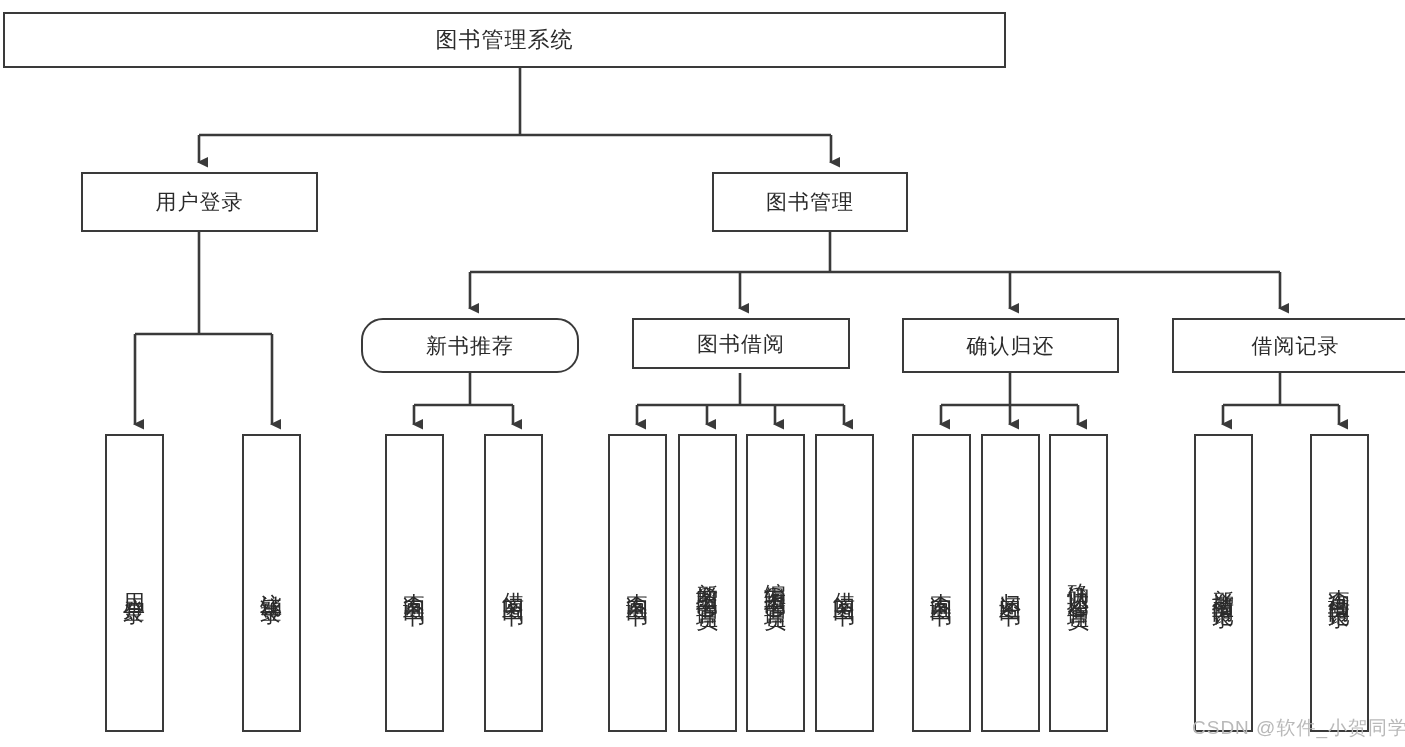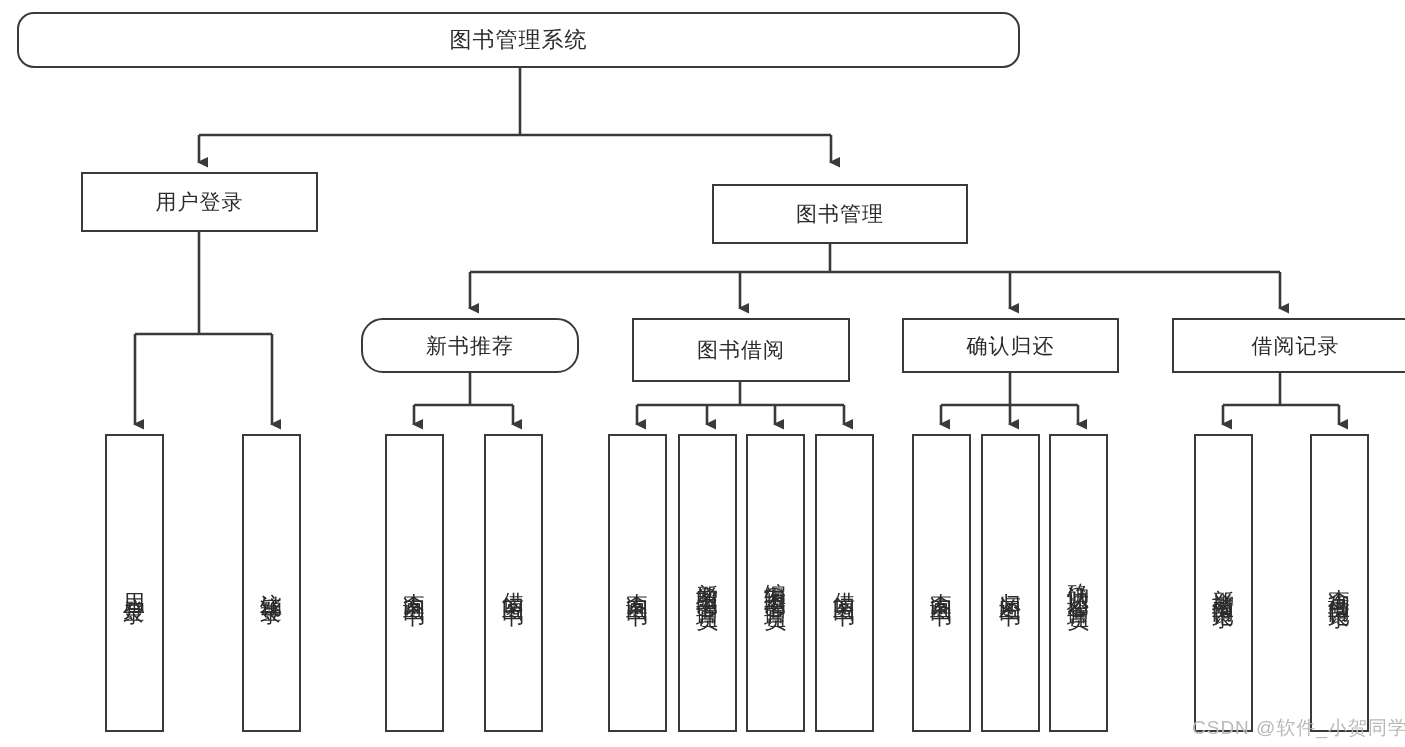--- a/index.html
+++ b/index.html
@@ -88,35 +88,35 @@
       <path d="M1010,405 L1010,424" marker-end="url(#arrow)"></path>
       <path d="M1078,405 L1078,424" marker-end="url(#arrow)"></path>
 
       <path d="M1280,373 L1280,405"></path>
       <path d="M1223,405 L1339,405"></path>
       <path d="M1223,405 L1223,424" marker-end="url(#arrow)"></path>
       <path d="M1339,405 L1339,424" marker-end="url(#arrow)"></path>
     </g>
   </svg>
 
-  <div class="node root" style="left:17px;top:12px;width:1003px;height:56px;border-radius:17px;">
+  <div class="node root" style="left:3px;top:12px;width:1003px;height:56px;">
     <span>图书管理系统</span>
   </div>
 
   <div class="node horiz" style="left:81px;top:172px;width:237px;height:60px;">
     <span>用户登录</span>
   </div>
-  <div class="node horiz" style="left:712px;top:184px;width:256px;height:60px;">
+  <div class="node horiz" style="left:712px;top:172px;width:196px;height:60px;">
     <span>图书管理</span>
   </div>
 
   <div class="node horiz" style="left:361px;top:318px;width:218px;height:55px;border-radius:22px;">
     <span>新书推荐</span>
   </div>
-  <div class="node horiz" style="left:632px;top:318px;width:218px;height:64px;text-align:right;">
+  <div class="node horiz" style="left:632px;top:318px;width:218px;height:51px;text-align:right;">
     <span>图书借阅</span>
   </div>
   <div class="node horiz" style="left:902px;top:318px;width:217px;height:55px;">
     <span>确认归还</span>
   </div>
   <div class="node horiz" style="left:1172px;top:318px;width:247px;height:55px;">
     <span>借阅记录</span>
   </div>
 
   <div class="node vert" style="left:105px;top:434px;width:59px;height:298px;">

